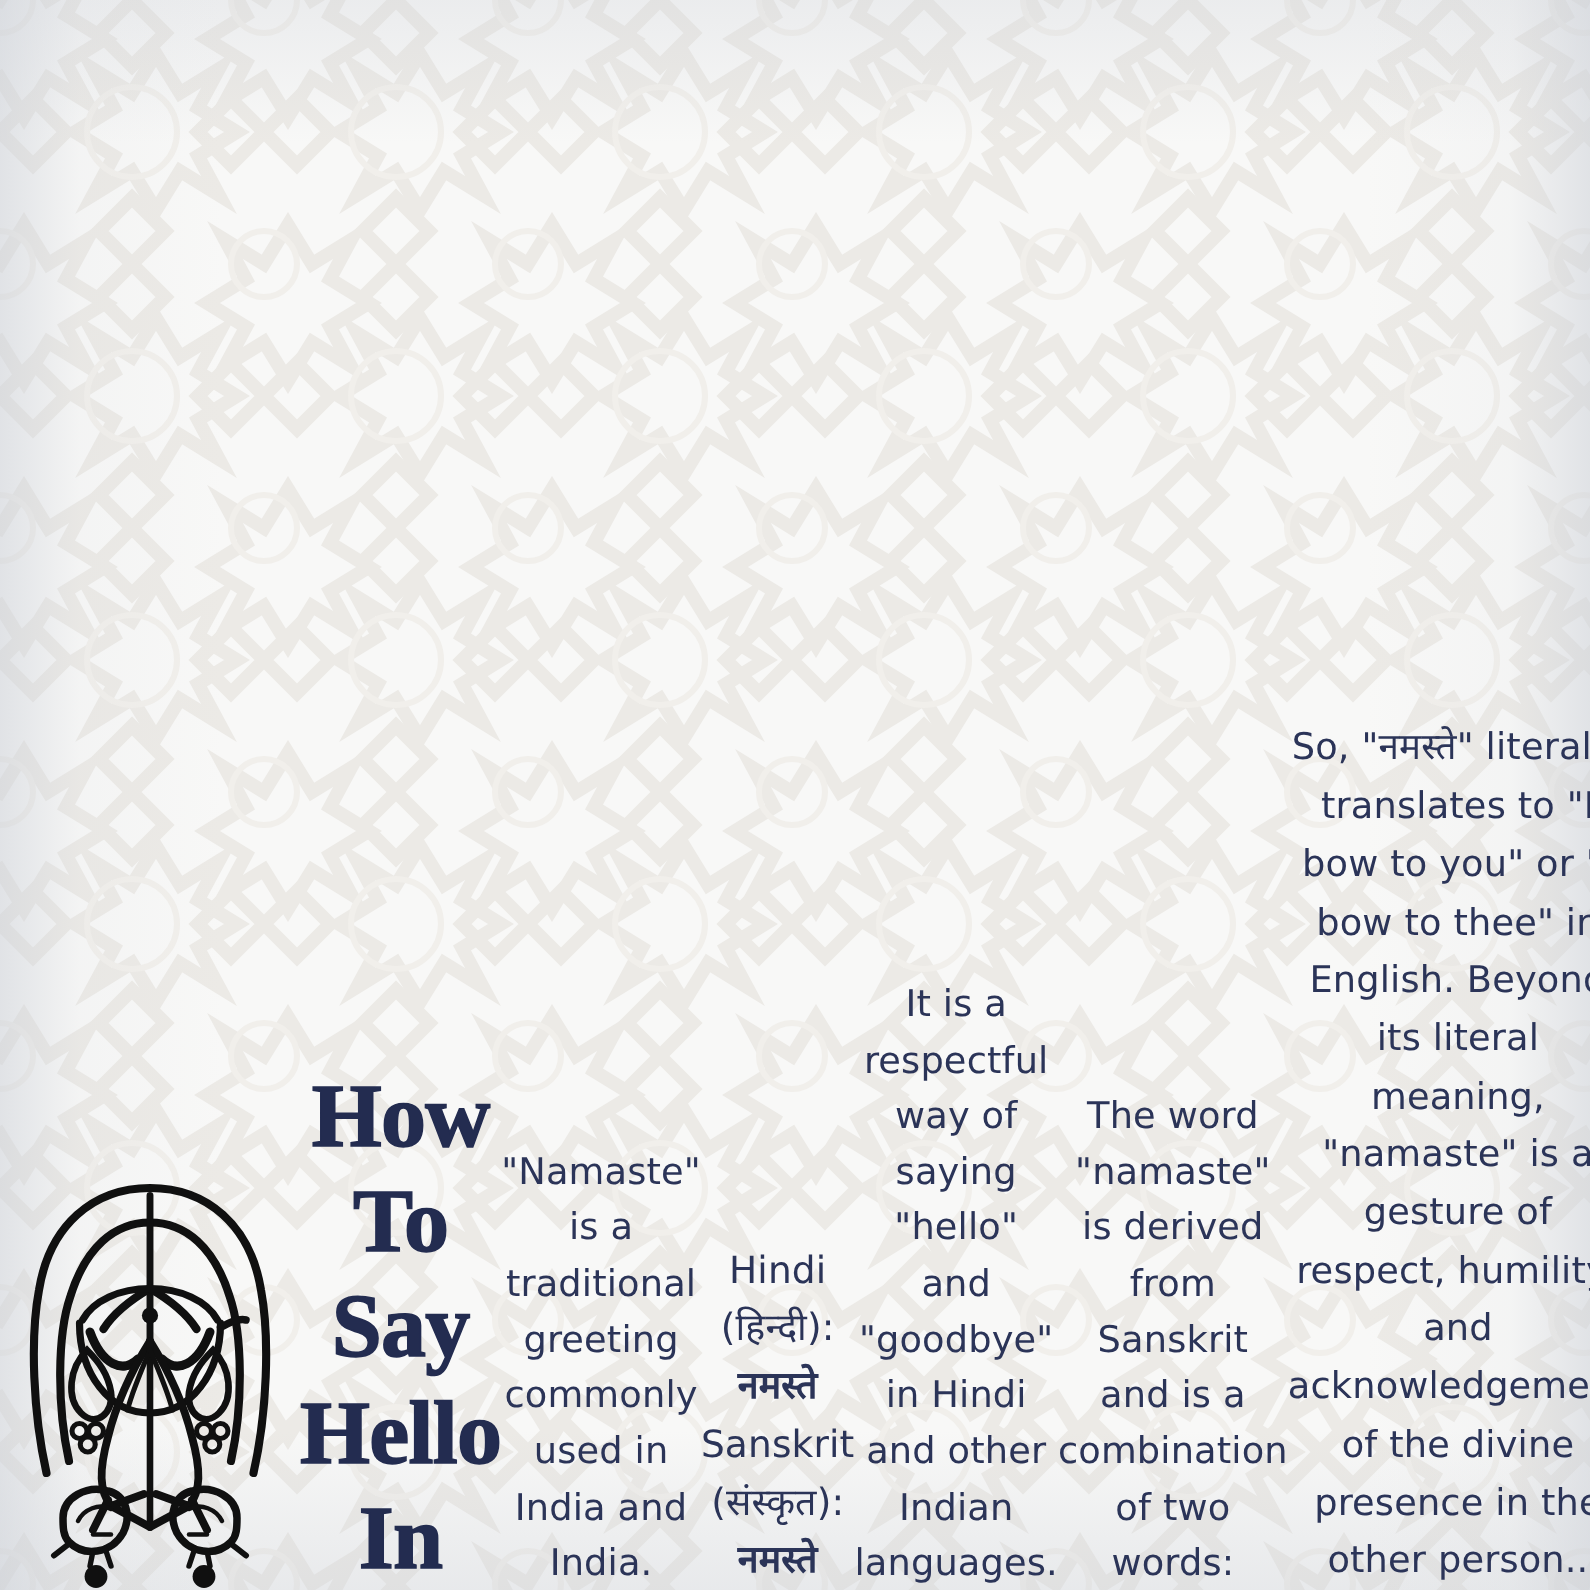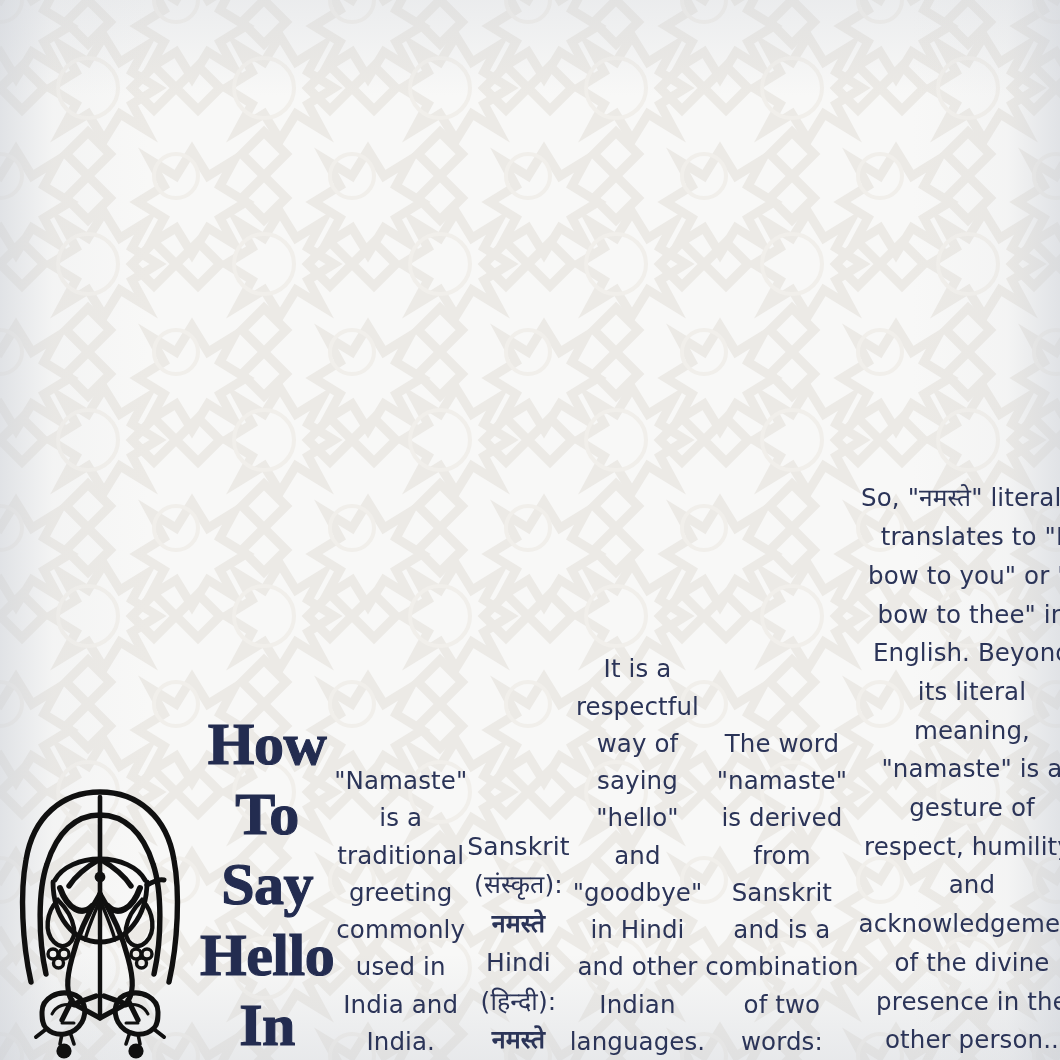--- a/index.html
+++ b/index.html
@@ -201,22 +201,22 @@
     <circle cx="136" cy="269" r="7.6" fill="#101010"></circle>
   </svg>
 
   <h1 id="title">
     <span>How To Say Hello In</span><br>
   </h1>
 
   <p id="intro" class="copy"><span>"</span><b>Namaste</b><span>"</span><span> is a traditional greeting commonly used in India and India.</span></p>
 
   <div id="langblock" class="copy">
+    <div><span>Hindi (हिन्दी): </span><span class="dev">नमस्ते</span></div>
     <div><span>Sanskrit (संस्कृत): </span><span class="dev">नमस्ते</span></div>
-    <div><span>Hindi (हिन्दी): </span><span class="dev">नमस्ते</span></div>
   </div>
 
   <p id="respect" class="copy">It is a respectful way of saying "hello" and "goodbye" in Hindi and other Indian languages.</p>
 
   <p id="derived" class="copy">The word "namaste" is derived from Sanskrit and is a combination of two words:</p>
 
   <div id="parts" class="copy">
   </div>
 
   <p id="closing" class="copy"><span>So, "</span><b class="dev">नमस्ते</b><span>" literally translates to "I bow to you" or "I bow to thee" in English. Beyond its literal meaning, "namaste" is a gesture of respect, humility, and acknowledgement of the divine presence in the other person..</span></p>

